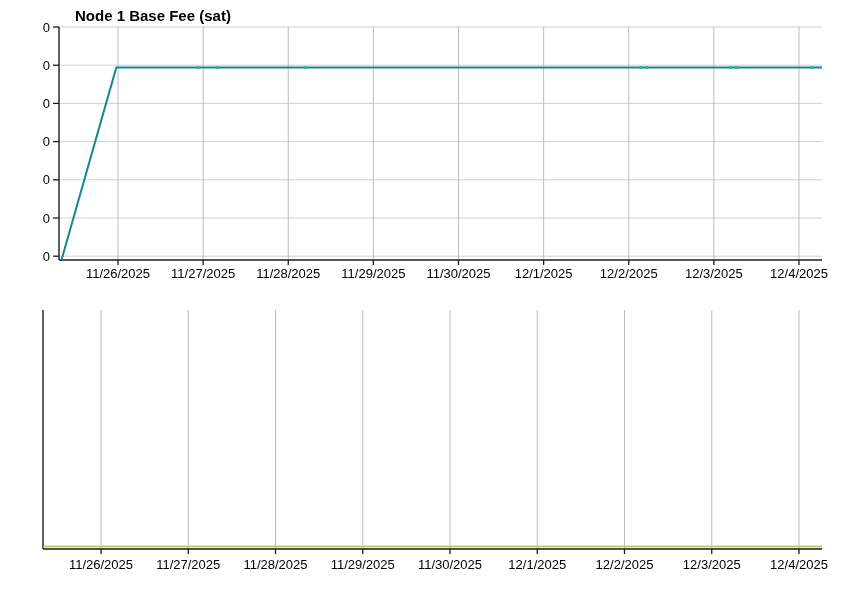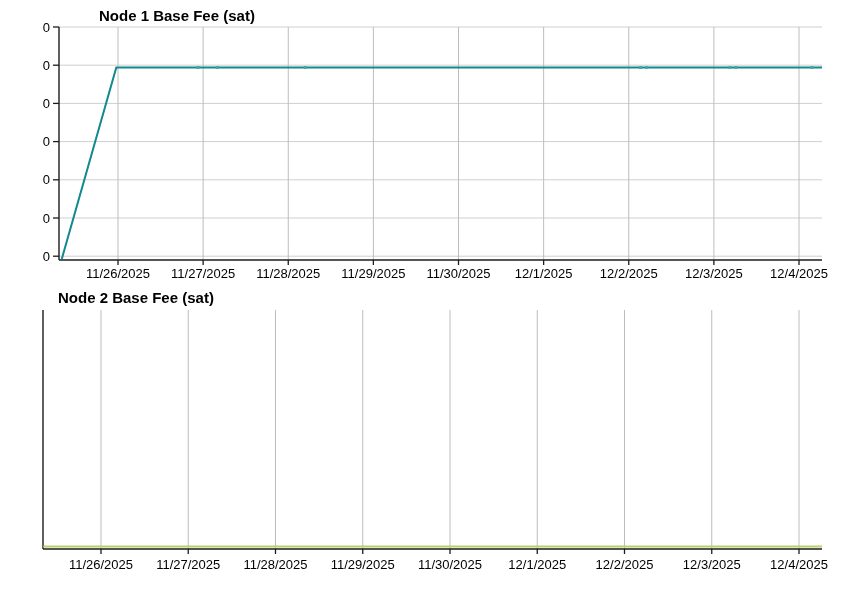--- a/index.html
+++ b/index.html
@@ -12,35 +12,34 @@
     font-family: "Liberation Sans", sans-serif;
   }
   .chart-title {
     position: absolute;
     font-family: "Liberation Sans", sans-serif;
     font-size: 15px;
     font-weight: bold;
     color: #000000;
     white-space: nowrap;
   }
-  #title-node1 { left: 75px; top: 7px; margin-left: 24px; }
+  #title-node1 { left: 75px; top: 7px; }
   #title-node2 { left: 58px; top: 289px; }
   #chart-svg { position: absolute; left: 0; top: 0; }
   text {
     font-family: "Liberation Sans", sans-serif;
     font-size: 13px;
     fill: #000000;
   }
 </style>
 </head>
 <body>
 
 <div id="stage">
   <div id="title-node1" class="chart-title">Node 1 Base Fee (sat)</div>
-  <div id="title-node2" class="chart-title">Node 2 Base Fee (sat)</div>
   <svg id="chart-svg" width="860" height="600">
       <g>
         <rect x="59" y="27" width="763" height="233" fill="#FFFFFF"></rect>
         <line x1="59" y1="27" x2="822" y2="27" stroke="#CFCFCF" stroke-width="1"></line>
         <line x1="53" y1="27" x2="59" y2="27" stroke="#1C1C1C" stroke-width="1.3"></line>
         <text x="50" y="31.5" text-anchor="end">0</text>
         <line x1="59" y1="65.19999999999999" x2="822" y2="65.19999999999999" stroke="#CFCFCF" stroke-width="1"></line>
         <line x1="53" y1="65.19999999999999" x2="59" y2="65.19999999999999" stroke="#1C1C1C" stroke-width="1.3"></line>
         <text x="50" y="69.69999999999999" text-anchor="end">0</text>
         <line x1="59" y1="103.39999999999999" x2="822" y2="103.39999999999999" stroke="#CFCFCF" stroke-width="1"></line>

